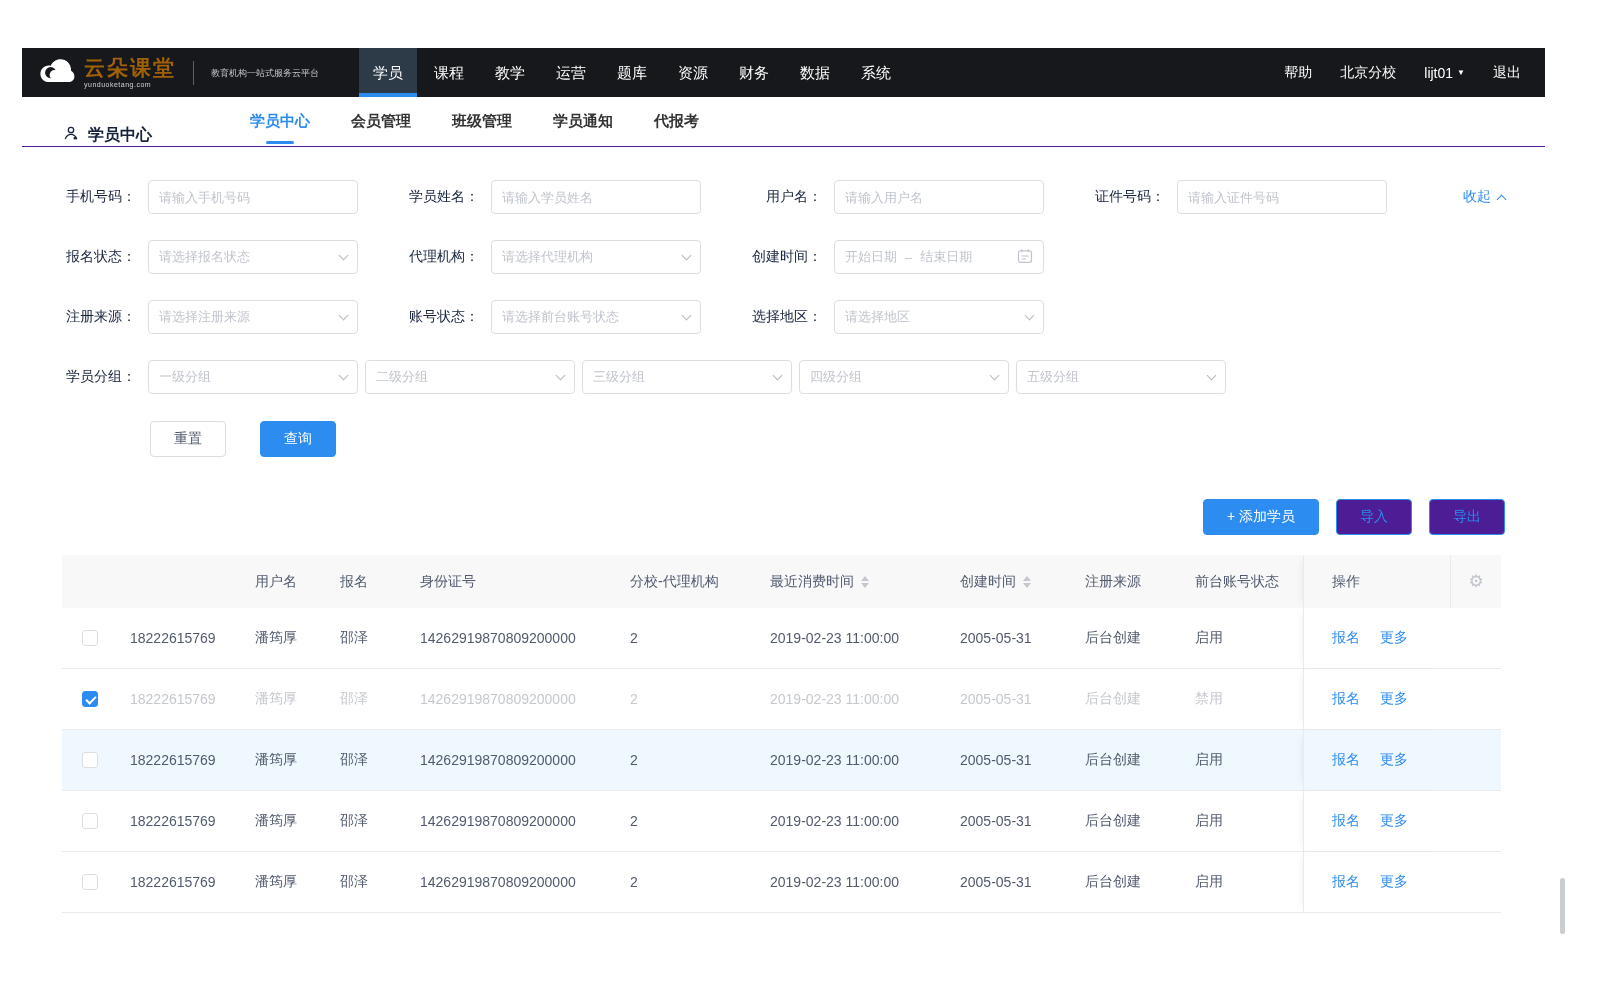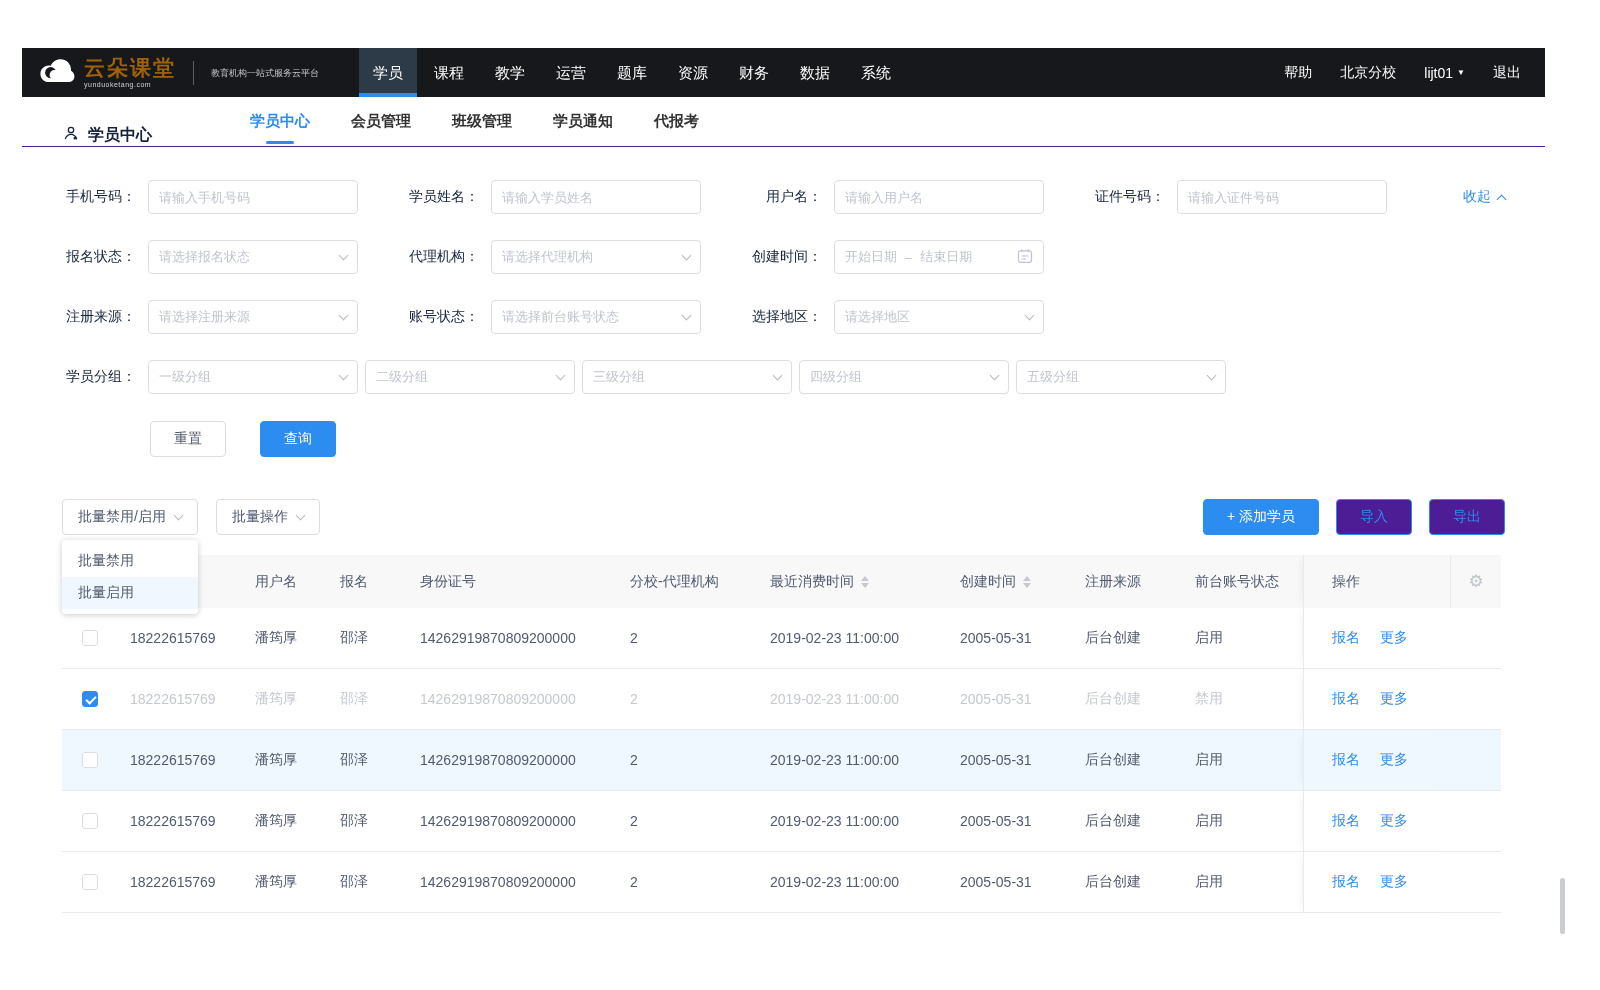--- a/index.html
+++ b/index.html
@@ -274,34 +274,20 @@
         </div>
     </div>
 
     <div class="f-buttons">
       <button class="btn btn-default">重置</button>
       <button class="btn btn-primary">查询</button>
     </div>
   </section>
 
   <section class="toolbar">
-    <div class="batch-wrap">
-      <div class="batch-btn">
-        <span>批量禁用/启用</span>
-        <span class="chev"></span>
-      </div>
-      <div class="batch-btn">
-        <span>批量操作</span>
-        <span class="chev"></span>
-      </div>
-      <div class="dropdown" id="batch-dropdown">
-          <div class="dropdown-item">批量禁用</div>
-          <div class="dropdown-item selected">批量启用</div>
-        </div>
-    </div>
     <div class="toolbar-right">
       <button class="btn btn-primary">+ 添加学员</button>
       <button class="btn btn-outline">导入</button>
       <button class="btn btn-outline">导出</button>
     </div>
   </section>
 
   <section class="table">
     <div class="thead">
       <div class="cell c0"></div>

